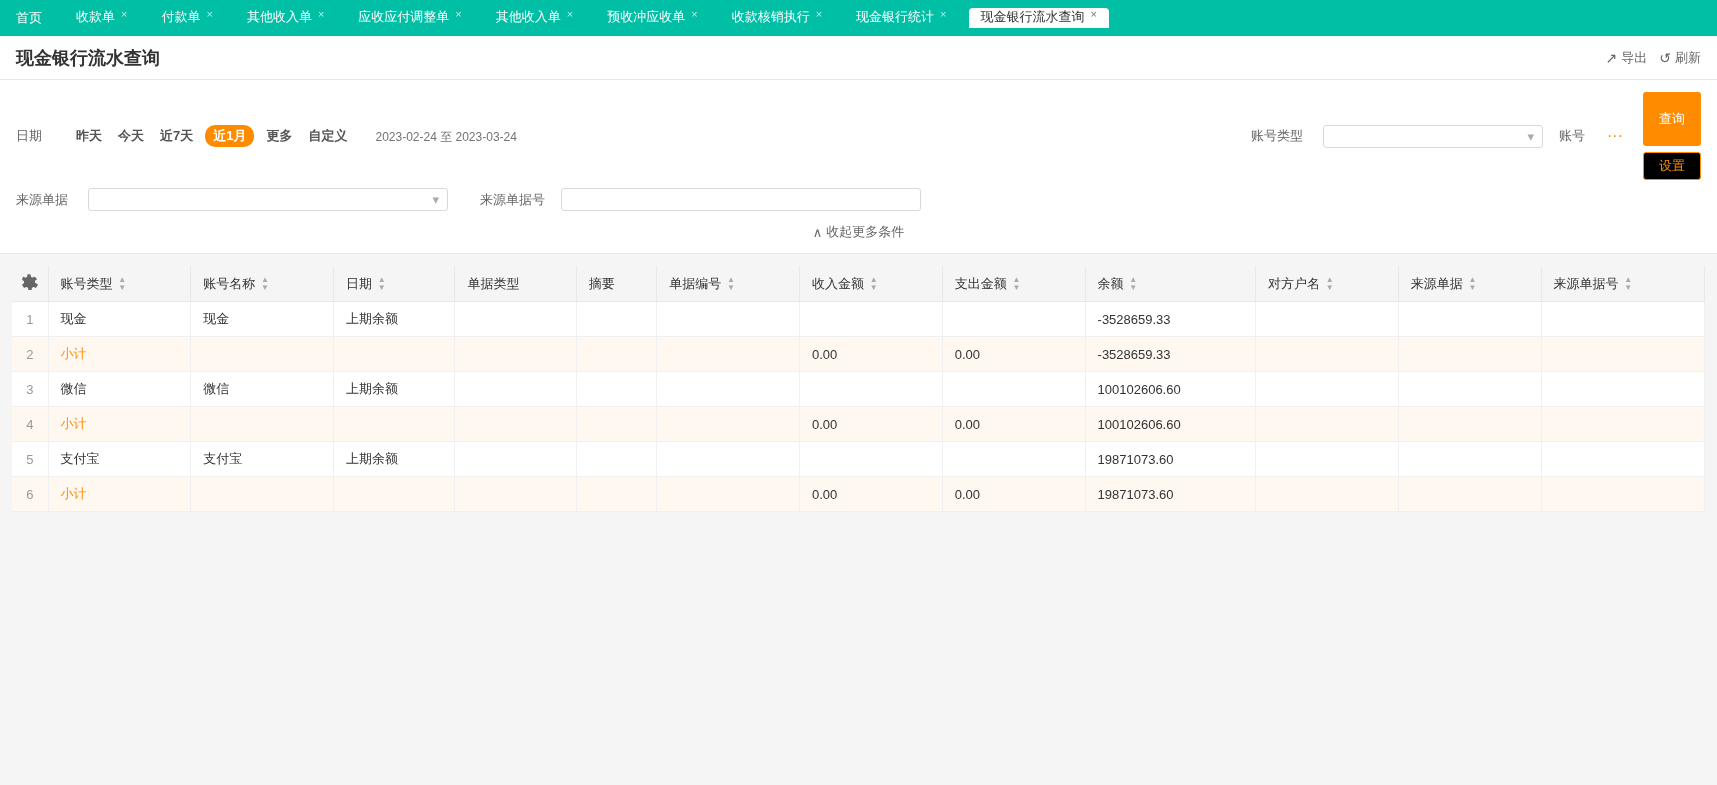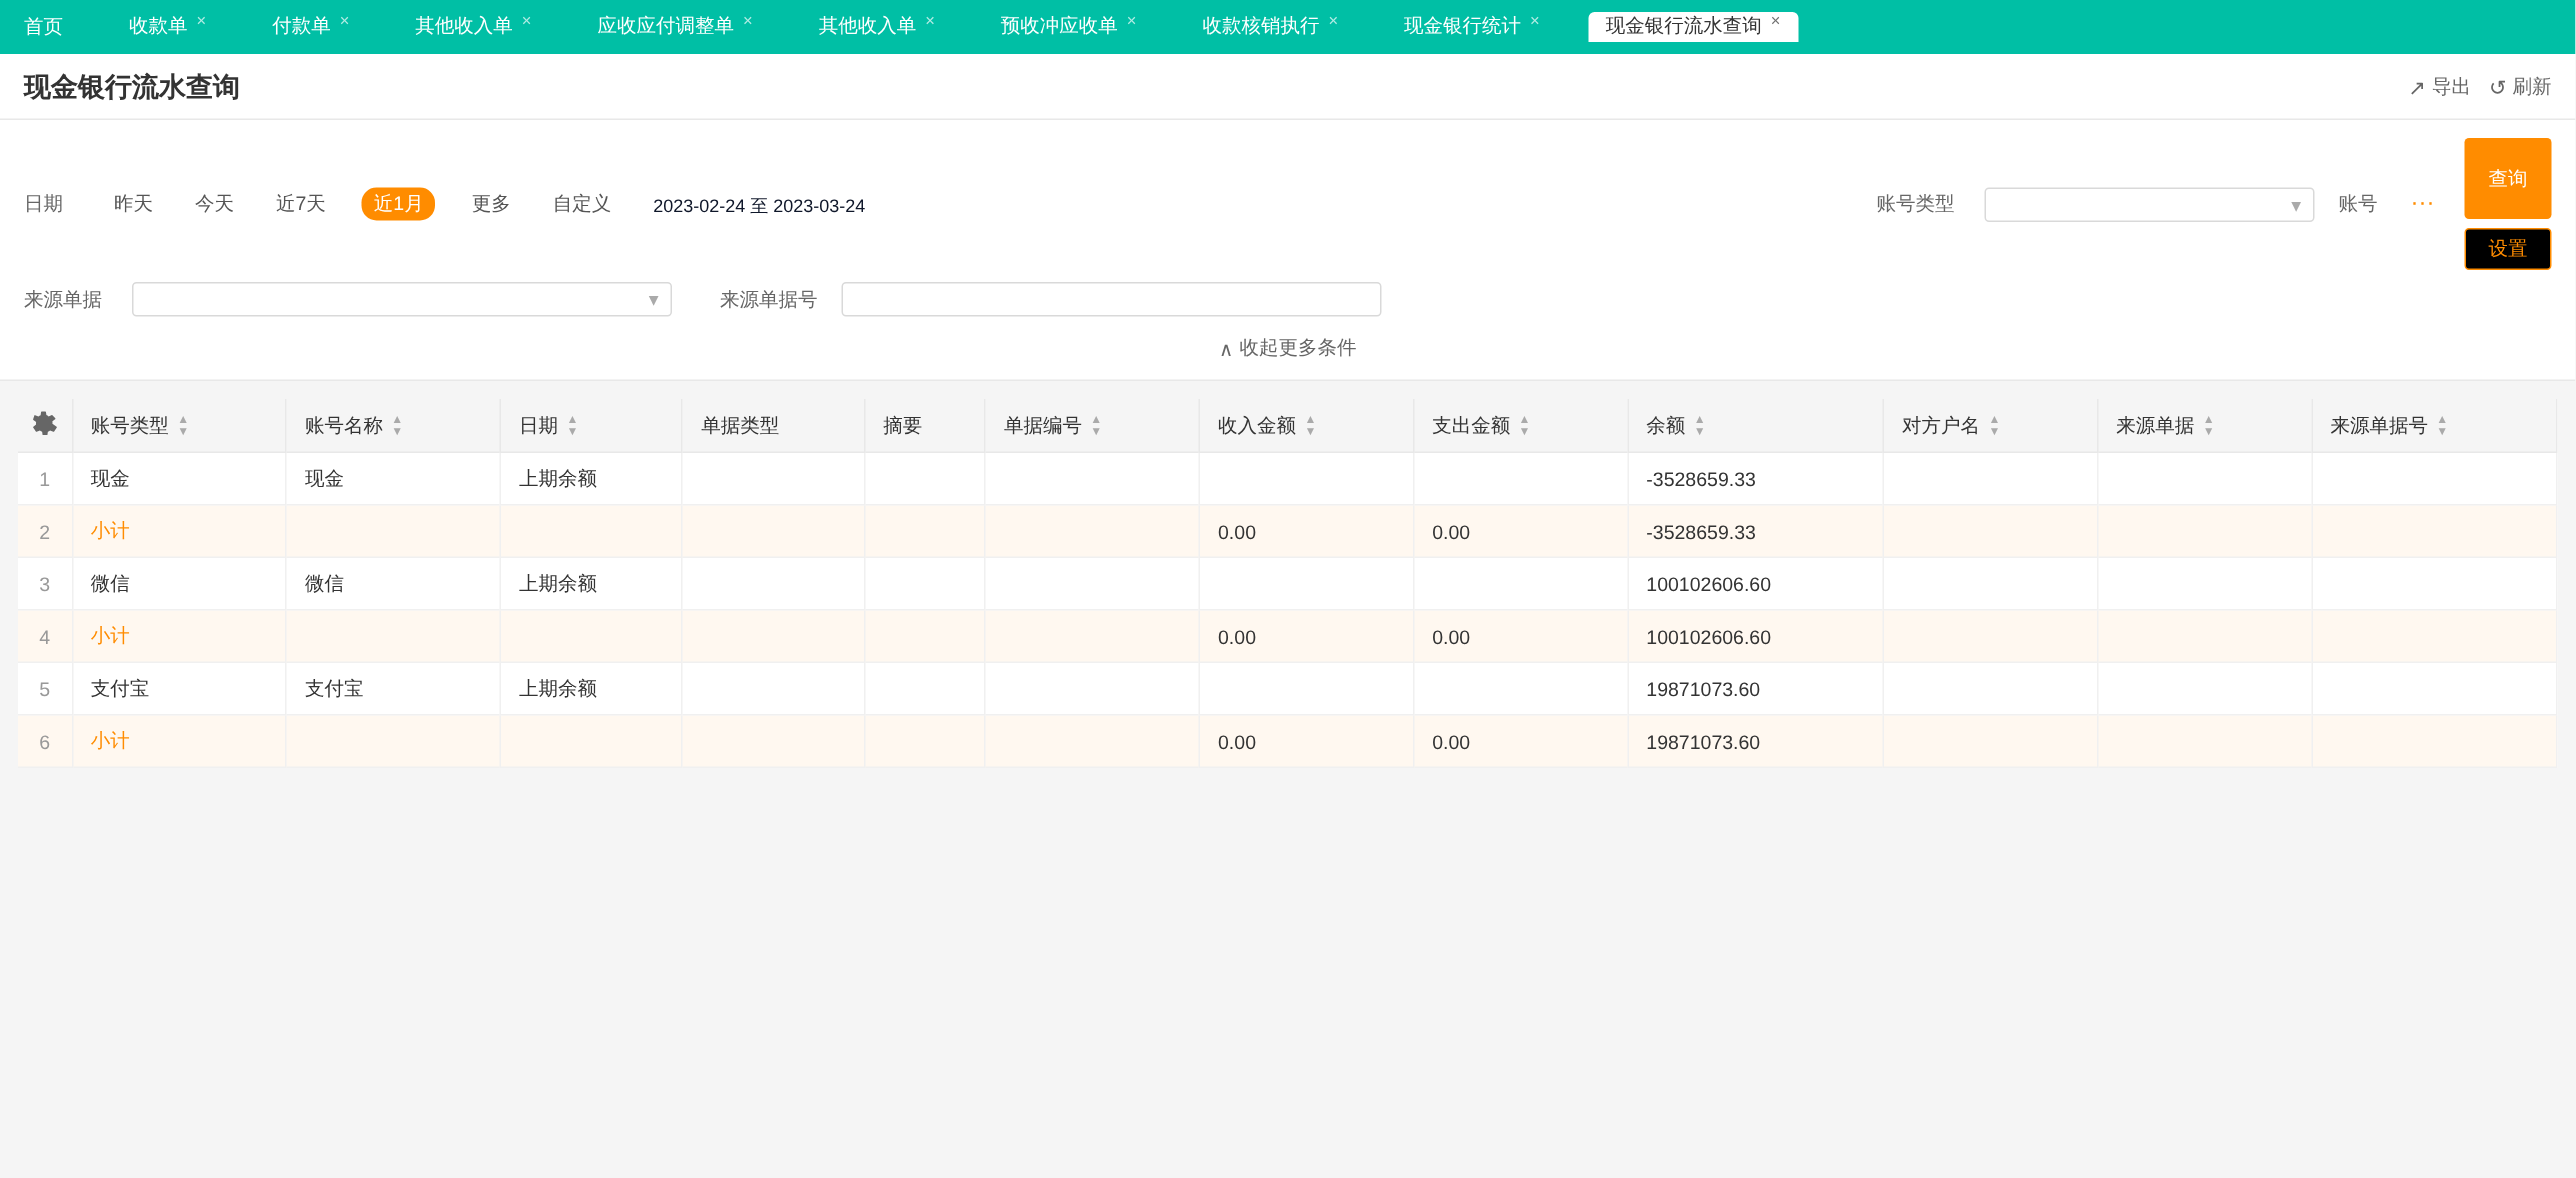--- a/index.html
+++ b/index.html
@@ -5,21 +5,21 @@
     * { box-sizing: border-box; margin: 0; padding: 0; font-family: 'Microsoft YaHei', Arial, sans-serif; font-size: 13px; }
     body { background: #f5f5f5; }
 
     
     .top-nav {
       background: #00bfa5;
       display: flex;
       align-items: center;
       height: 36px;
       padding: 0 4px;
-      gap: 20px;
+      gap: 10px;
     }
     .nav-item {
       color: #fff;
       padding: 0 12px;
       height: 20px;
       display: flex;
       align-items: flex-start;
       cursor: pointer;
       white-space: nowrap;
       font-size: 13px;
@@ -85,36 +85,37 @@
       gap: 16px;
       margin-bottom: 8px;
     }
     .filter-label {
       color: #666;
       white-space: nowrap;
       min-width: 40px;
     }
     .date-options {
       display: flex;
-      gap: 20px;
+      gap: 8px;
+      font-weight: bold;
     }
     .date-opt {
       color: #555;
       cursor: pointer;
       padding: 2px 4px;
       font-size: 13px;
     }
     .date-opt.active {
       background: #ff8c00;
       color: #fff;
       border-radius: 10px;
       padding: 2px 8px;
     }
     .date-range {
-      color: #0f172a;
+      color: #737373;
       font-size: 12px;
       margin-top: 2px;
     }
     .filter-select {
       display: flex;
       align-items: center;
       border: 1px solid #d9d9d9;
       border-radius: 3px;
       padding: 3px 8px;
       min-width: 160px;

